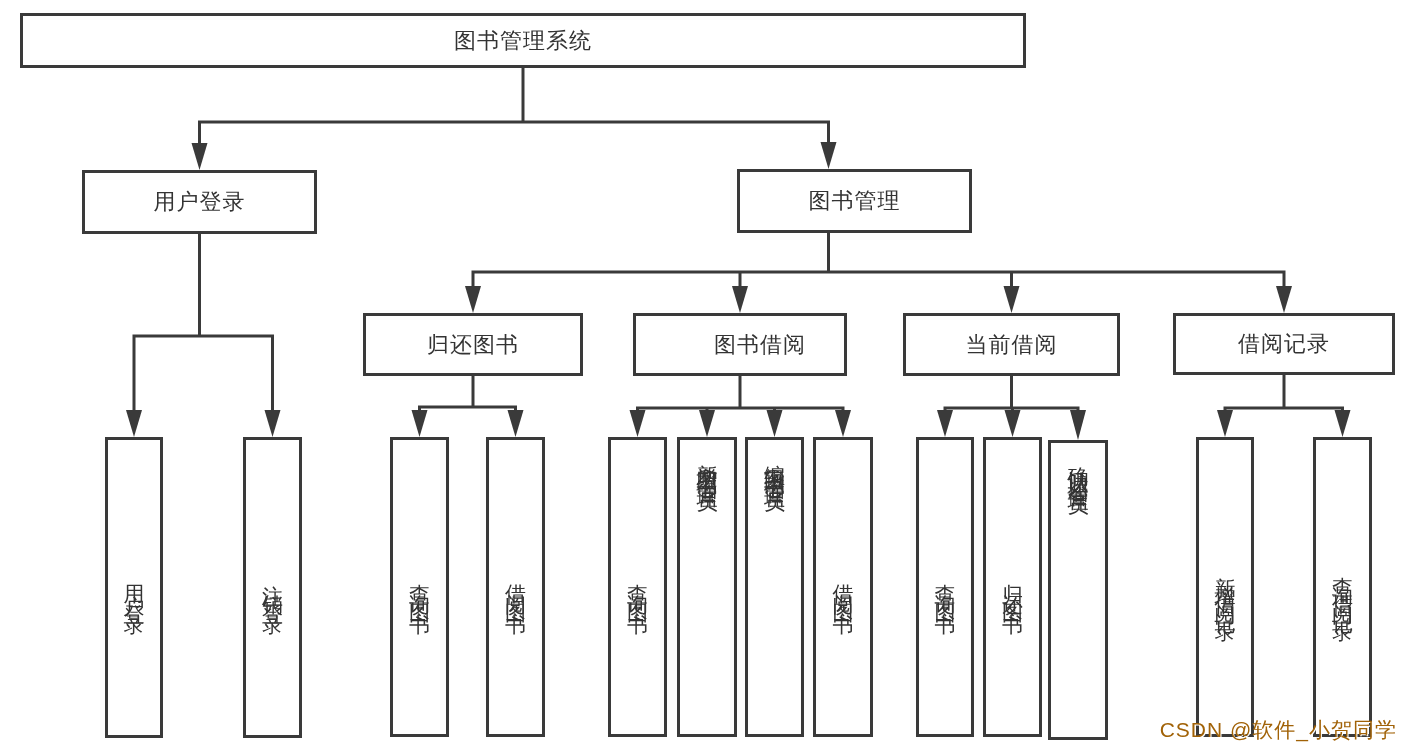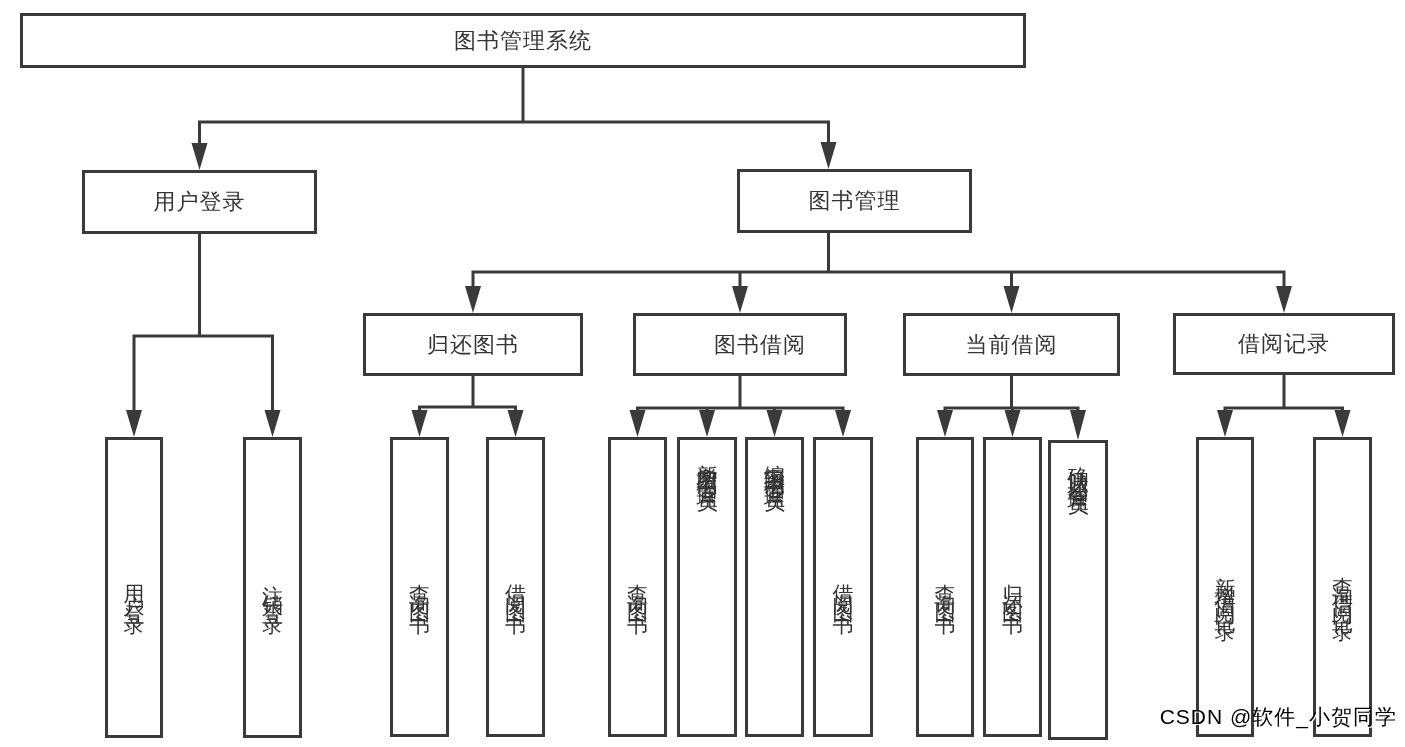--- a/index.html
+++ b/index.html
@@ -34,23 +34,23 @@
   .v-node.long {
     letter-spacing: 4px;
     justify-content: flex-start;
     padding-top: 7px;
     font-size: 21px;
   }
   .v-node.mid { letter-spacing: 9px; }
   .watermark {
     position: absolute;
     right: 8px;
-    bottom: 16px;
+    bottom: 3px;
     font-size: 21px;
-    color: #000000;
+    color: #a16207;
     letter-spacing: 1px;
     text-shadow: 1px 1px 0 #ffffff;
     white-space: nowrap;
   }
 </style>
 </head>
 <body>
 
 <div id="stage">
 

